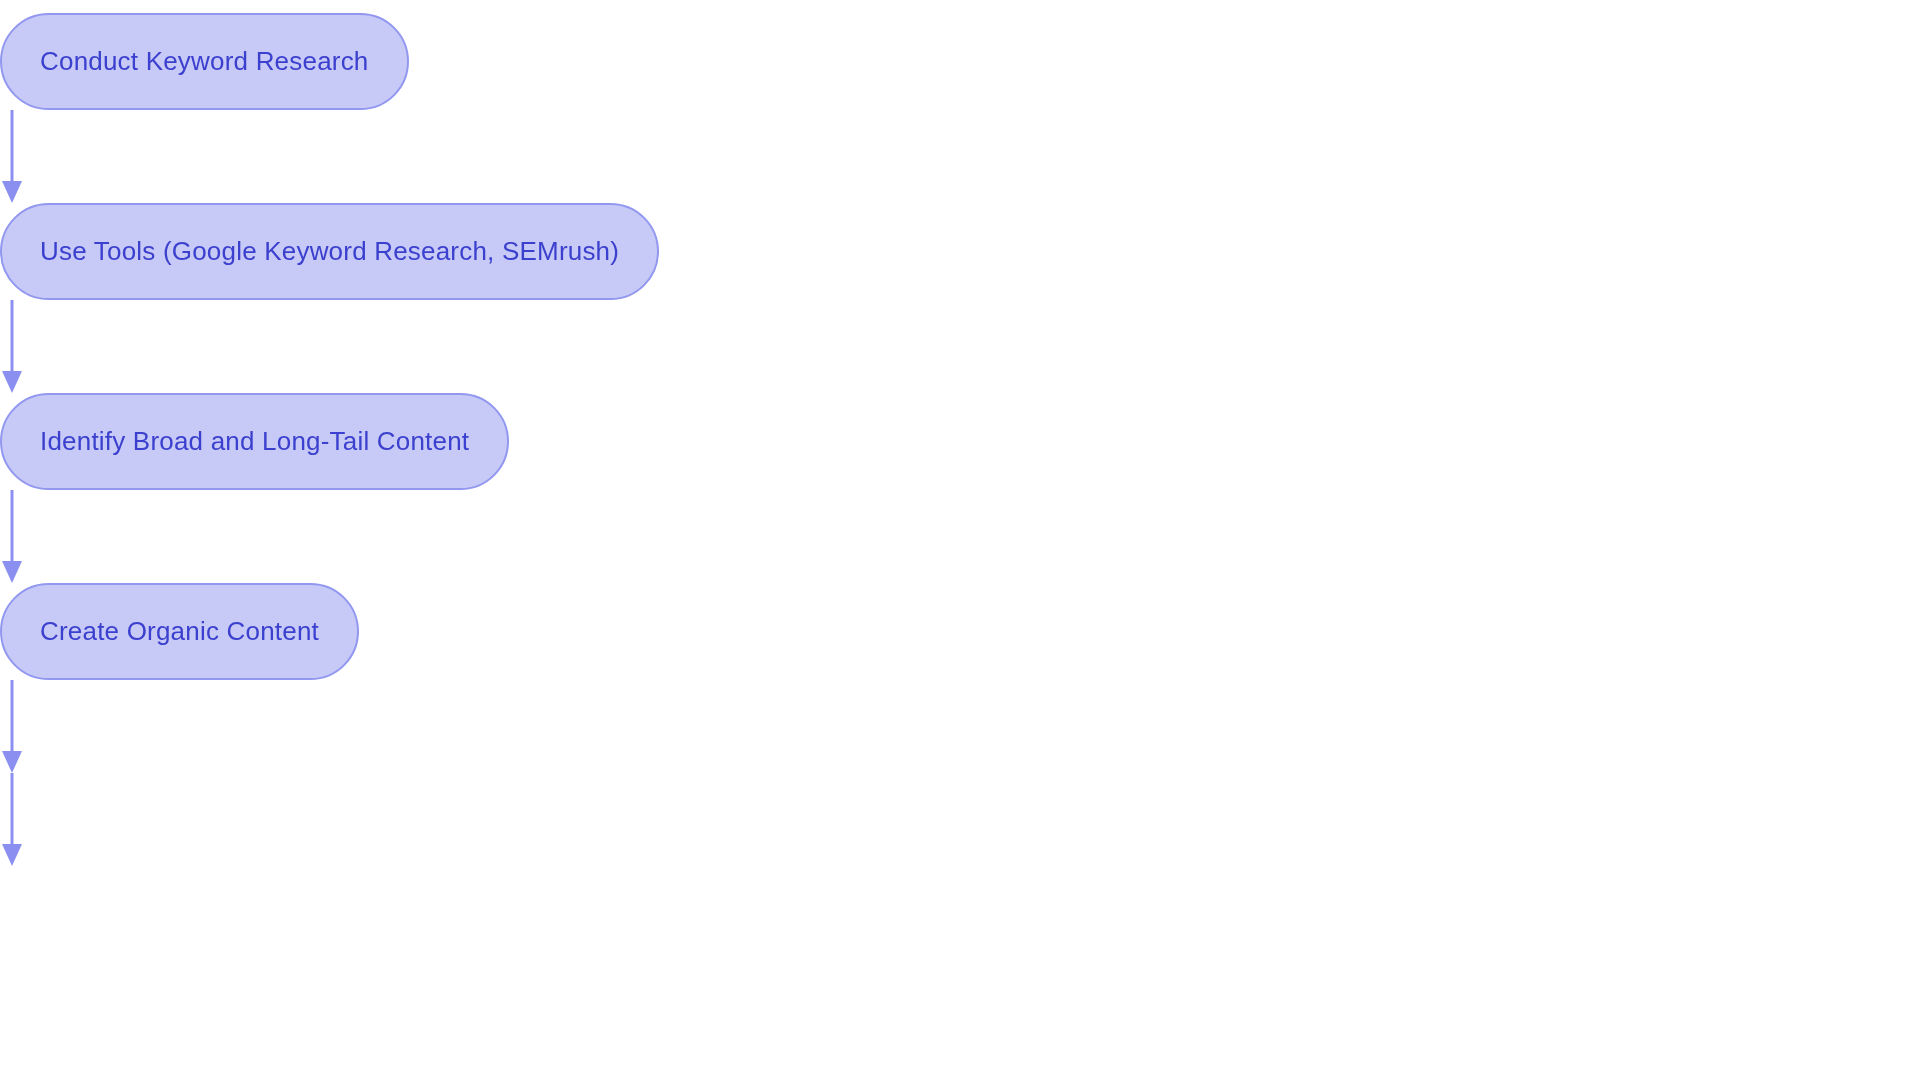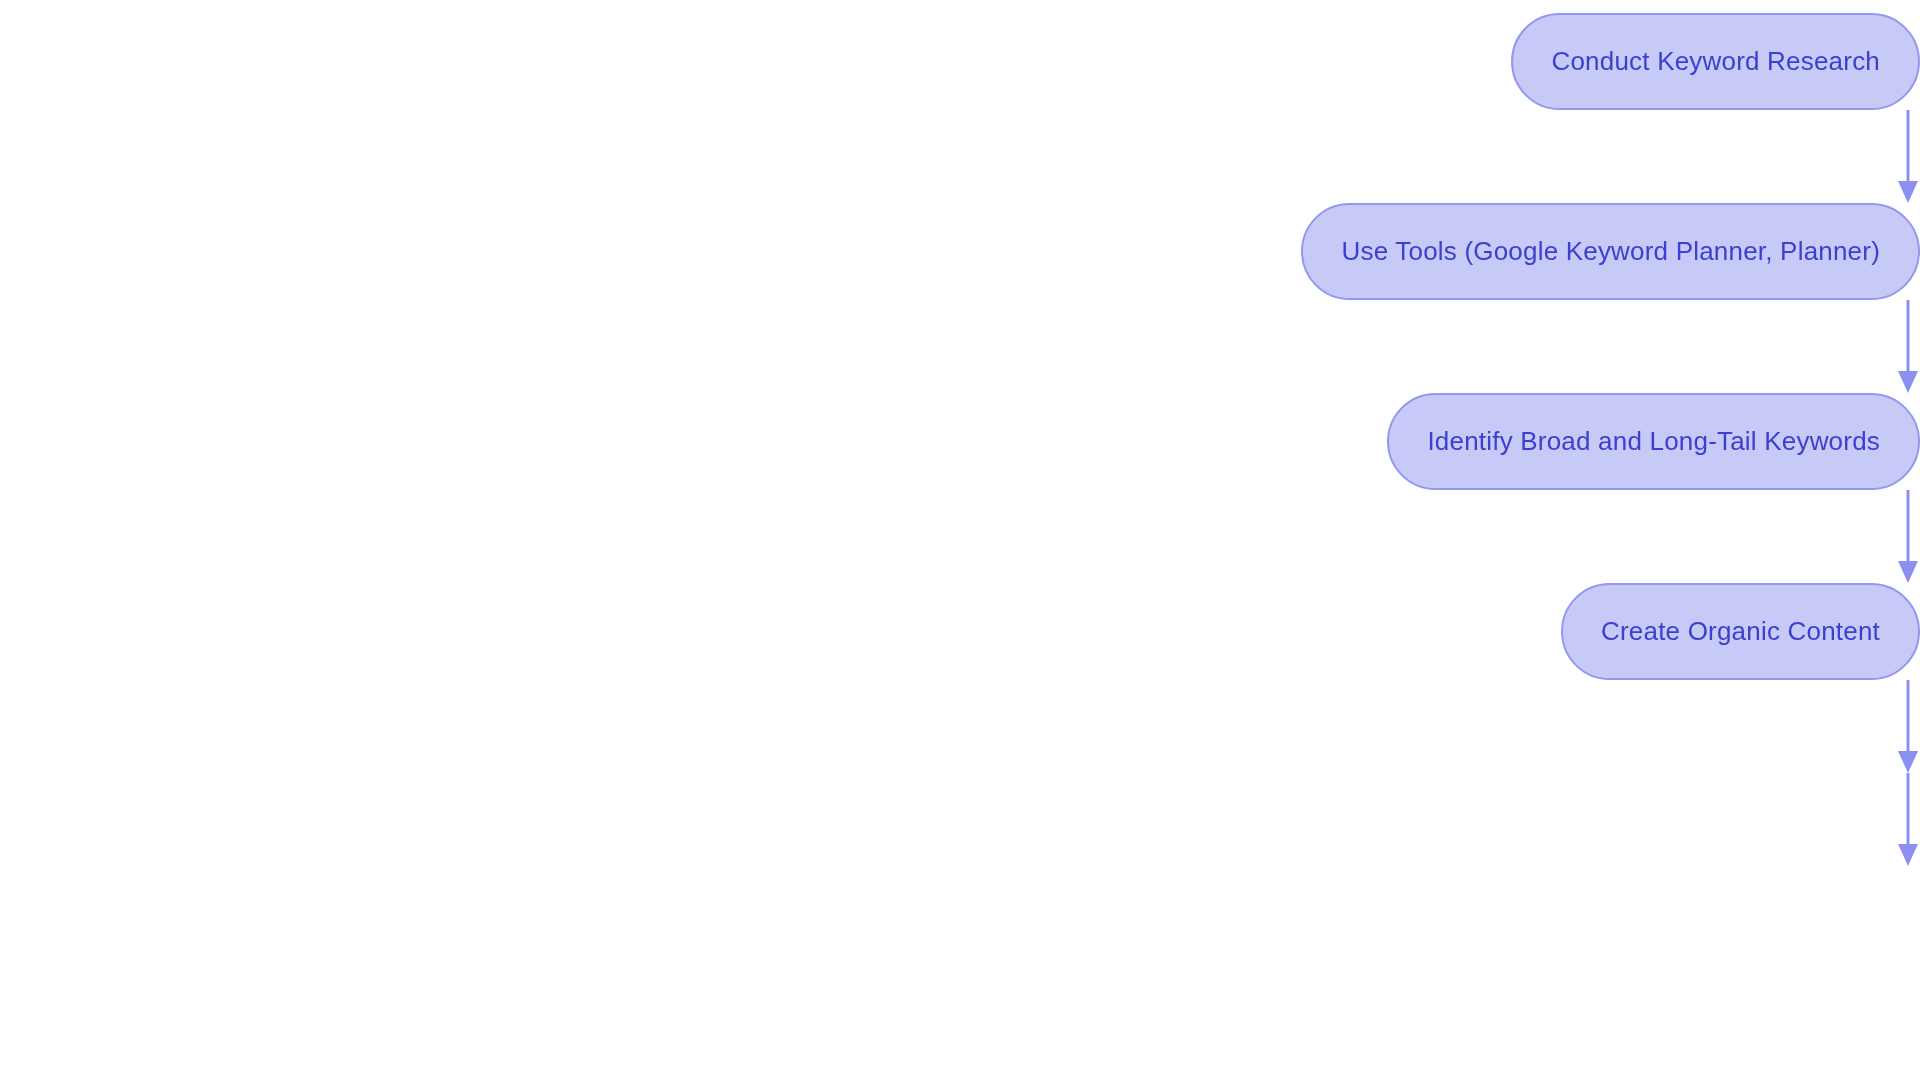--- a/index.html
+++ b/index.html
@@ -16,21 +16,21 @@
     background: var(--bg);
     font-family: "Liberation Sans", sans-serif;
     overflow: hidden;
   }
   .canvas {
     position: relative;
     width: 1920px;
     height: 1083px;
     display: flex;
     flex-direction: column;
-    align-items: flex-end;
+    align-items: flex-start;
     padding-top: 13px;
   }
   .pill {
     display: inline-flex;
     align-items: center;
     justify-content: center;
     height: 97px;
     padding: 0 38px;
     min-width: 310px;
     background: var(--node-fill);
@@ -62,32 +62,32 @@
   </div>
 
   <div class="arrow">
     <svg viewBox="0 0 24 93">
       <line x1="12" y1="0" x2="12" y2="74" stroke="currentColor" stroke-width="3"></line>
       <polygon points="2,71 22,71 12,93" fill="currentColor"></polygon>
     </svg>
   </div>
 
   <div class="pill">
-    <span>Use Tools (Google Keyword Planner, Planner)</span>
+    <span>Use Tools (Google Keyword Research, SEMrush)</span>
   </div>
 
   <div class="arrow">
     <svg viewBox="0 0 24 93">
       <line x1="12" y1="0" x2="12" y2="74" stroke="currentColor" stroke-width="3"></line>
       <polygon points="2,71 22,71 12,93" fill="currentColor"></polygon>
     </svg>
   </div>
 
   <div class="pill">
-    <span>Identify Broad and Long-Tail Keywords</span>
+    <span>Identify Broad and Long-Tail Content</span>
   </div>
 
   <div class="arrow">
     <svg viewBox="0 0 24 93">
       <line x1="12" y1="0" x2="12" y2="74" stroke="currentColor" stroke-width="3"></line>
       <polygon points="2,71 22,71 12,93" fill="currentColor"></polygon>
     </svg>
   </div>
 
   <div class="pill">

